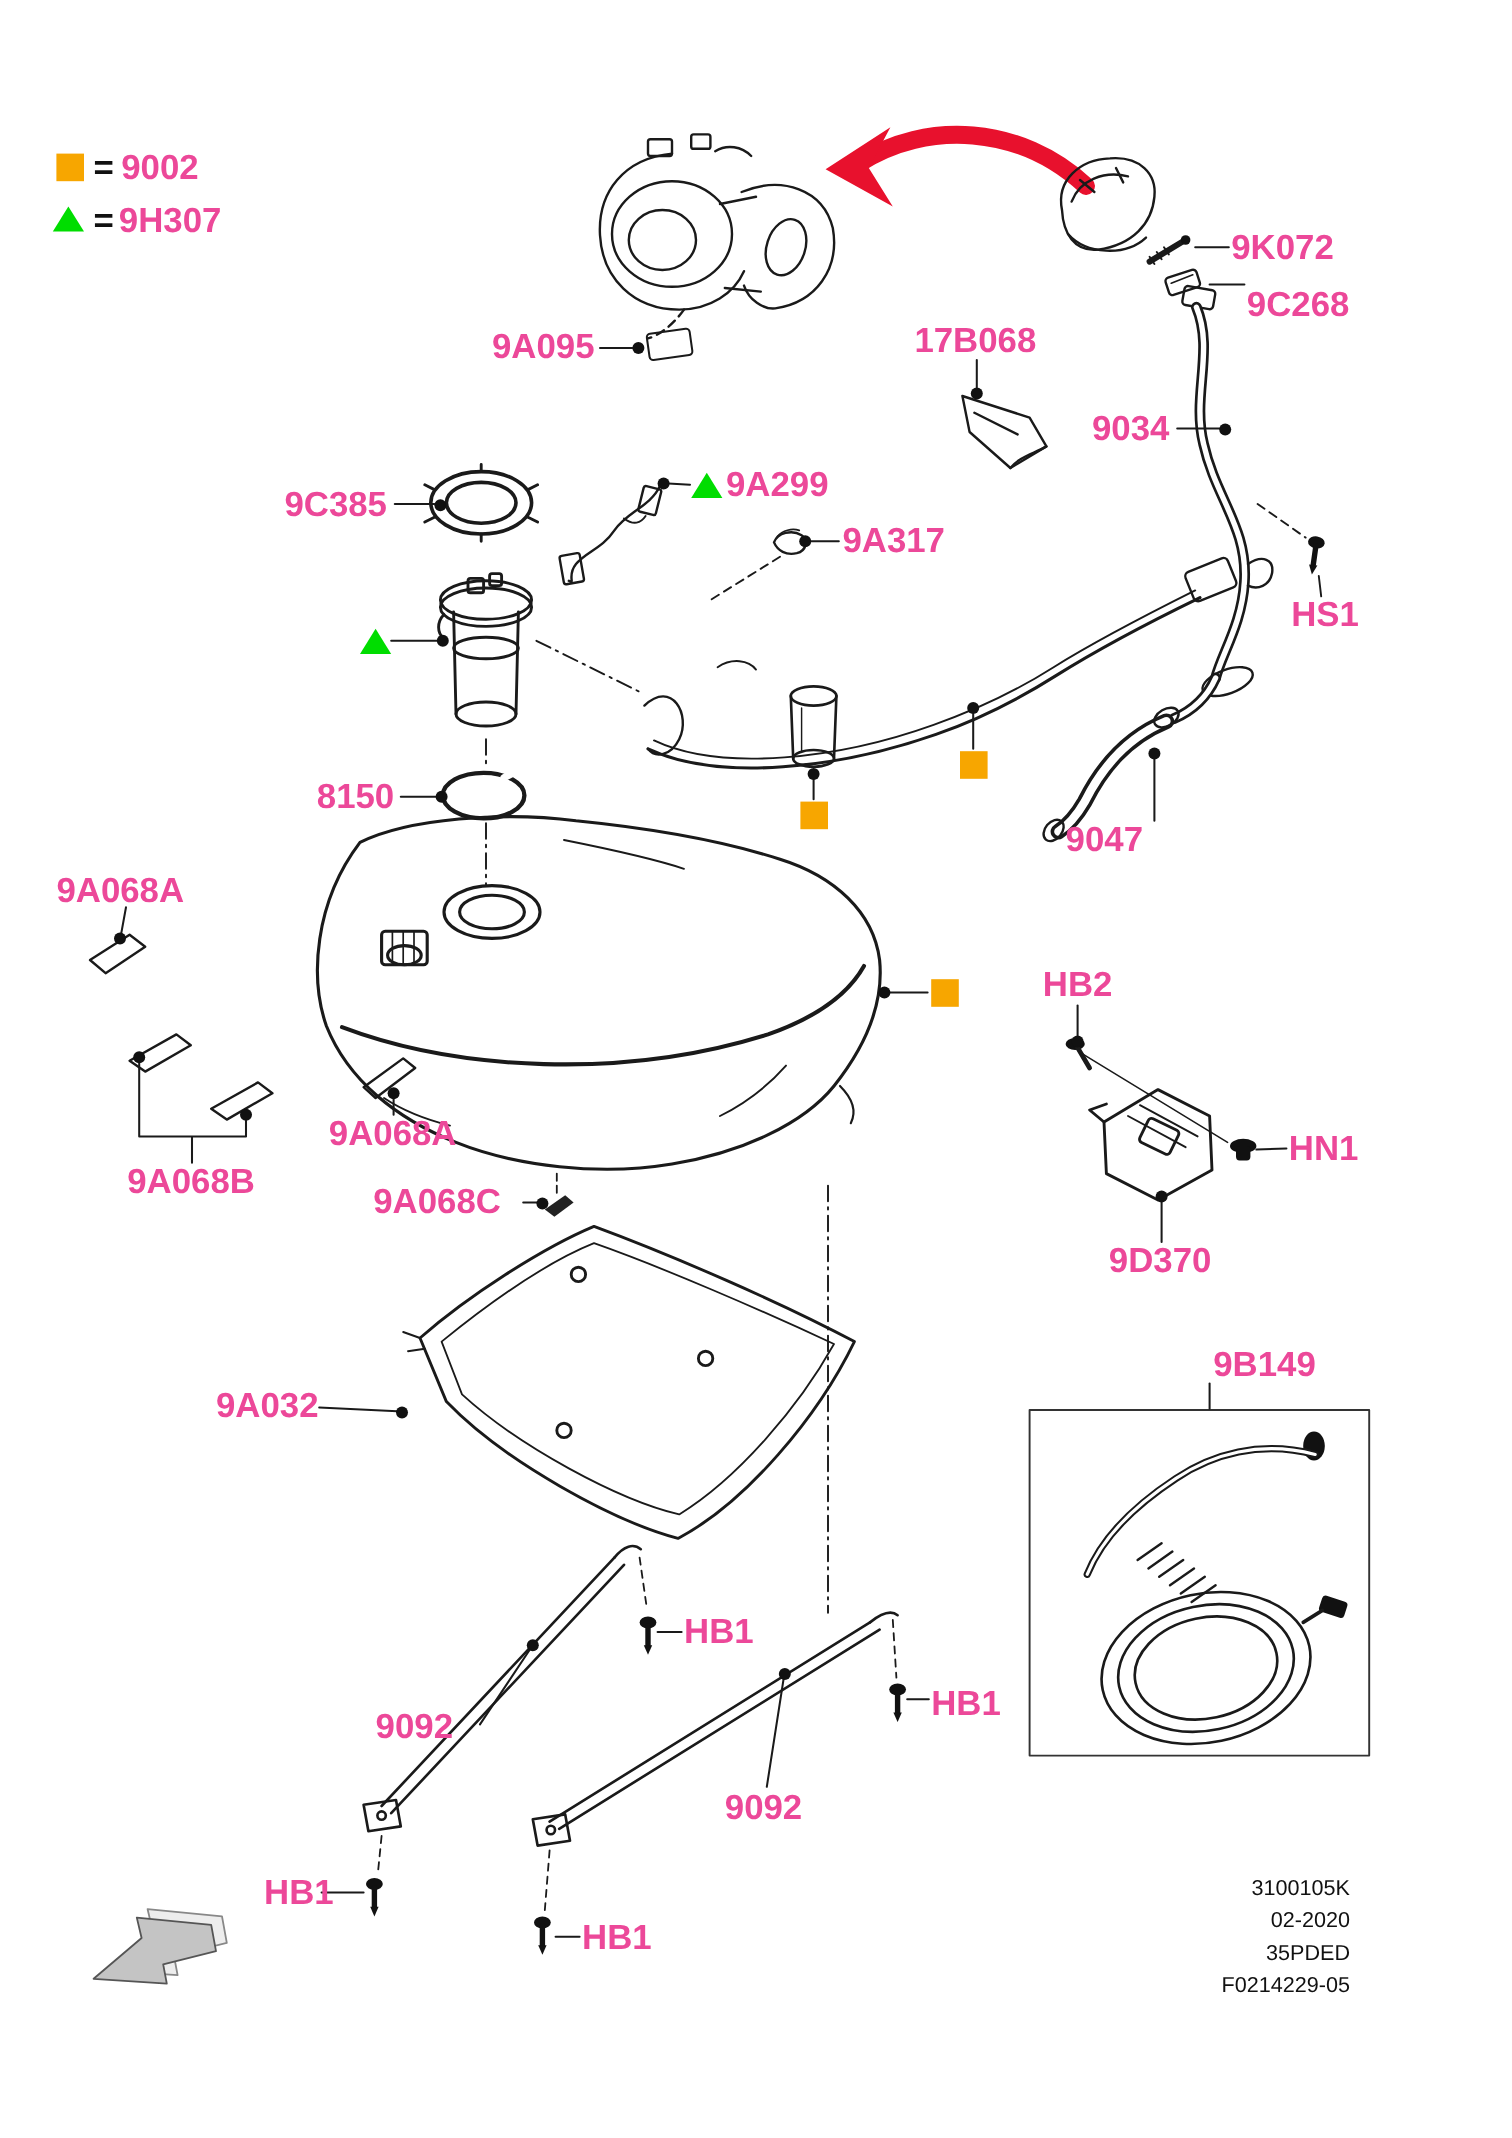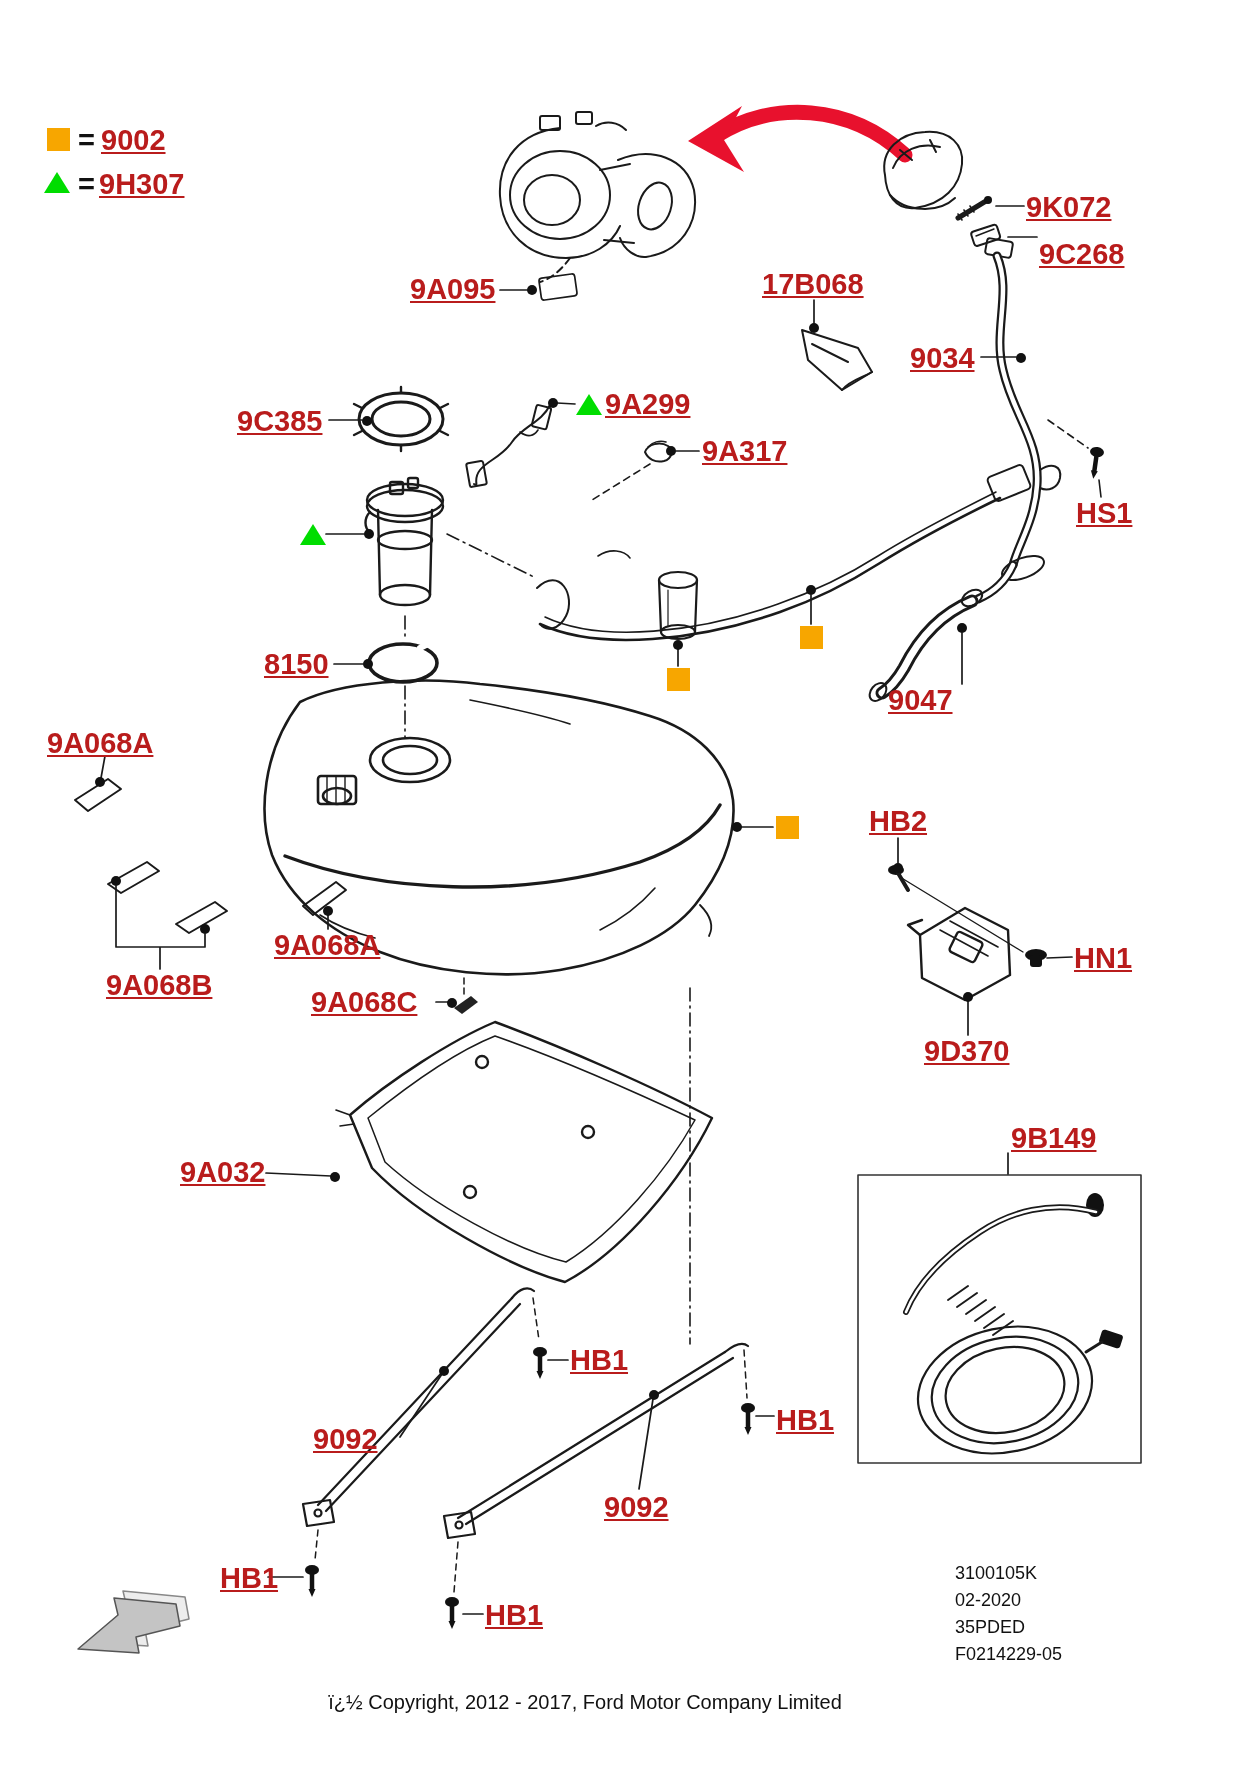--- a/index.html
+++ b/index.html
@@ -1,22 +1,22 @@
 <!DOCTYPE html>
 <html><head>
 <meta charset="utf-8">
 <style>
   html,body{margin:0;padding:0;background:#fff;}
   .canvas{position:relative;width:1260px;height:1782px;background:#ffffff;overflow:hidden;
           font-family:"Liberation Sans",sans-serif;}
   .art{position:absolute;left:0;top:0;}
-  .pl{position:absolute;color:#b91c1c;font:700 29px/29px "Liberation Sans",sans-serif;
-      white-space:nowrap;letter-spacing:0px;text-decoration:underline;}
+  .pl{position:absolute;color:#ec4899;font:700 29px/29px "Liberation Sans",sans-serif;
+      white-space:nowrap;letter-spacing:0px;}
   .eq{position:absolute;color:#111;font:700 29px/29px "Liberation Sans",sans-serif;}
-  .meta{position:absolute;color:#111;font:400 18px/27px "Liberation Sans",sans-serif;text-align:left;}
+  .meta{position:absolute;color:#111;font:400 18px/27px "Liberation Sans",sans-serif;text-align:right;}
   .copy{position:absolute;left:0;top:1690px;width:1170px;text-align:center;color:#111;
         font:400 20px/24px "Liberation Sans",sans-serif;}
 </style>
 </head>
 <body>
 
 <div class="canvas">
 
 <svg class="art" width="1260" height="1782" viewBox="0 0 1260 1782" stroke="#1a1a1a" fill="none" stroke-width="2" stroke-linecap="round" stroke-linejoin="round">
 
@@ -331,15 +331,14 @@
 <div class="pl" style="left:220px;top:1564px">HB1</div>
 <div class="pl" style="left:485px;top:1601px">HB1</div>
 
 <div class="meta" style="left:955px;top:1560px;width:170px">
   <div>3100105K</div>
   <div>02-2020</div>
   <div>35PDED</div>
   <div>F0214229-05</div>
 </div>
 
-<div class="copy">ï¿½ Copyright, 2012 - 2017, Ford Motor Company Limited</div>
 
 </div>
 
 </body></html>

